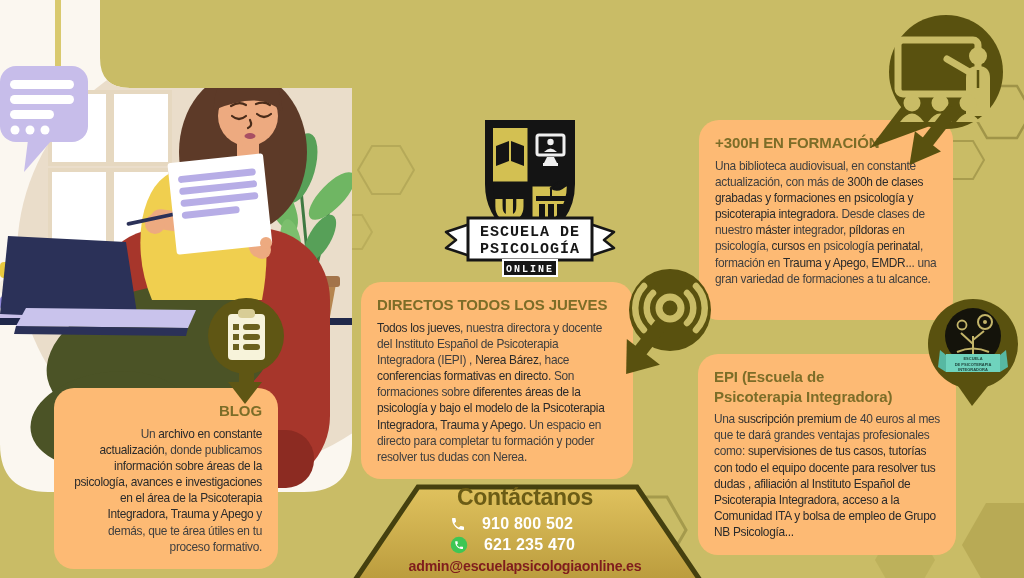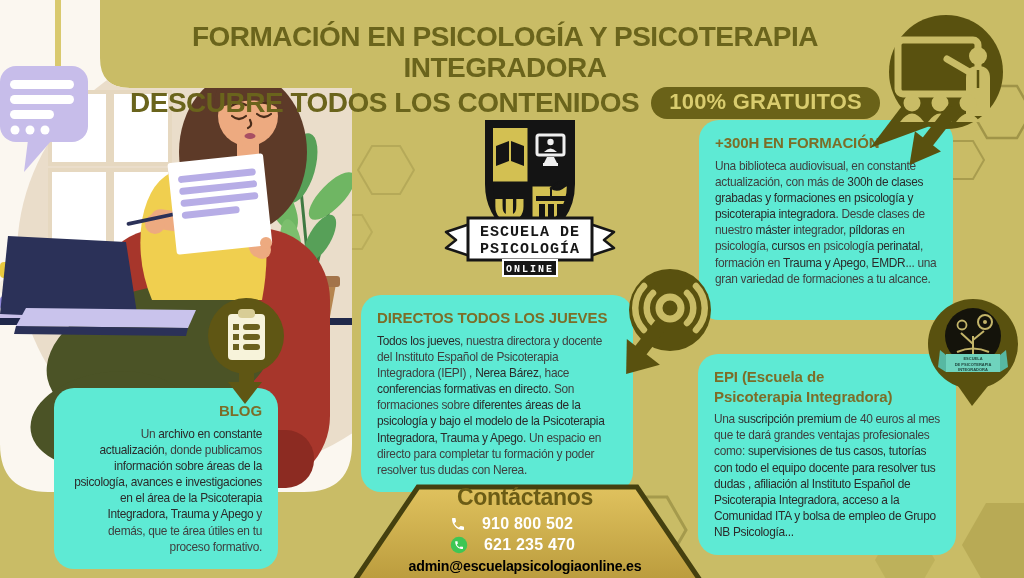--- a/index.html
+++ b/index.html
@@ -8,34 +8,34 @@
   svg{display:block;}
   .abs{position:absolute;}
   
   .header{position:absolute;left:90px;top:22px;width:830px;text-align:center;z-index:30;}
   .title-line1{font-size:28px;font-weight:800;letter-spacing:-0.5px;color:#6a641c;line-height:1.1;}
   .title-line2{margin-top:3px;display:flex;align-items:center;justify-content:center;gap:12px;}
   .title-line2 .t2{font-size:28px;font-weight:800;letter-spacing:-0.5px;color:#6a641c;}
   .free-badge{background:#6a6218;color:#d9cc6e;font-size:22px;font-weight:800;letter-spacing:0.2px;
     padding:3px 18px 5px;border-radius:999px;line-height:1.1;}
   
-  .box{position:absolute;background:#5eead4;border-radius:20px;padding:13px 16px 14px;z-index:20;box-sizing:border-box;}
+  .box{position:absolute;background:#fdba74;border-radius:20px;padding:13px 16px 14px;z-index:20;box-sizing:border-box;}
   .box h3{margin:0 0 5px;font-size:15px;font-weight:800;letter-spacing:-0.1px;color:#7c6d28;line-height:1.3;white-space:pre-line;}
   .box p{margin:0;font-size:11.9px;letter-spacing:-0.3px;line-height:1.36;color:#3f3f3f;}
   .sb{font-weight:400;color:#2b2b2b;}
   .box-formacion{left:699px;top:120px;width:254px;min-height:200px;}
-  .box-directos{left:361px;top:295px;width:272px;min-height:194px;}
+  .box-directos{left:361px;top:282px;width:272px;min-height:194px;}
   .box-epi{left:698px;top:354px;width:258px;min-height:186px;}
   .box-blog{left:54px;top:388px;width:224px;min-height:166px;text-align:right;}
   
   .contact-text{position:absolute;left:360px;top:484px;width:330px;z-index:26;text-align:center;}
   .contact-title{font-size:23px;font-weight:800;color:#6b5c16;letter-spacing:-0.3px;line-height:1.2;}
   .contact-row{display:flex;align-items:center;gap:16px;width:150px;margin:3px auto 0;}
   .contact-row .num{color:#ffffff;font-size:16px;font-weight:600;letter-spacing:0.2px;white-space:nowrap;}
-  .contact-email{margin-top:4px;font-size:14.2px;font-weight:700;color:#000000;letter-spacing:-0.2px;}
+  .contact-email{margin-top:4px;font-size:14.2px;font-weight:700;color:#7f1d1d;letter-spacing:-0.2px;}
   .noptr{pointer-events:none;}
 </style>
 </head>
 <body>
 
 <div class="canvas">
 
   <svg class="abs noptr" width="1024" height="578" viewBox="0 0 1024 578" style="left:0;top:0;z-index:1;">
     <g fill="none">
       <polygon points="972,112 987,86 1017,86 1032,112 1017,138 987,138" stroke="rgba(82,75,18,0.35)" stroke-width="2.5"></polygon>
@@ -179,27 +179,20 @@
       <polygon points="470,224 446,232 456,240 446,248 470,256" fill="#ffffff" stroke="#161616" stroke-width="2.5" stroke-linejoin="round"></polygon>
       <polygon points="590,224 614,232 604,240 614,248 590,256" fill="#ffffff" stroke="#161616" stroke-width="2.5" stroke-linejoin="round"></polygon>
       <rect x="468" y="218" width="124" height="42" fill="#ffffff" stroke="#161616" stroke-width="3"></rect>
       <text x="530" y="236" text-anchor="middle" font-family="Liberation Mono, monospace" font-weight="bold" font-size="15" letter-spacing="1" fill="#161616">ESCUELA DE</text>
       <text x="530" y="253" text-anchor="middle" font-family="Liberation Mono, monospace" font-weight="bold" font-size="15" letter-spacing="1" fill="#161616">PSICOLOGÍA</text>
       <rect x="503" y="260" width="54" height="16" fill="#161616" stroke="#ffffff" stroke-width="2"></rect>
       <text x="530" y="272" text-anchor="middle" font-family="Liberation Mono, monospace" font-weight="bold" font-size="10" letter-spacing="2" fill="#ffffff">ONLINE</text>
     </g>
   </svg>
 
-  <div class="header">
-    <div class="title-line1">FORMACIÓN EN PSICOLOGÍA Y PSICOTERAPIA INTEGRADORA</div>
-    <div class="title-line2">
-      <span class="t2">DESCUBRE TODOS LOS CONTENIDOS</span>
-      <span class="free-badge">100% GRATUITOS</span>
-    </div>
-  </div>
 
   <div class="box box-formacion">
     <h3>+300H EN FORMACIÓN</h3>
     <p><span>Una biblioteca audiovisual, en constante actualización, con más de </span><span class="sb">300h de clases grabadas y formaciones en psicología y psicoterapia integradora</span><span>. Desde clases de nuestro </span><span class="sb">máster</span><span> integrador, </span><span class="sb">píldoras</span><span> en psicología, </span><span class="sb">cursos</span><span> en psicología </span><span class="sb">perinatal</span><span>, formación en </span><span class="sb">Trauma y Apego</span><span>, </span><span class="sb">EMDR</span><span>... una gran variedad de formaciones a tu alcance.</span></p>
   </div>
   <div class="box box-directos">
     <h3>DIRECTOS TODOS LOS JUEVES</h3>
     <p><span class="sb">Todos los jueves</span><span>, nuestra directora y docente del Instituto Español de Psicoterapia Integradora (IEPI) , </span><span class="sb">Nerea Bárez</span><span>, hace </span><span class="sb">conferencias formativas en directo</span><span>. Son formaciones sobre </span><span class="sb">diferentes áreas de la psicología y bajo el modelo de la Psicoterapia Integradora, Trauma y Apego</span><span>. Un espacio en directo para completar tu formación y poder resolver tus dudas con Nerea.</span></p>
   </div>
   <div class="box box-epi">

